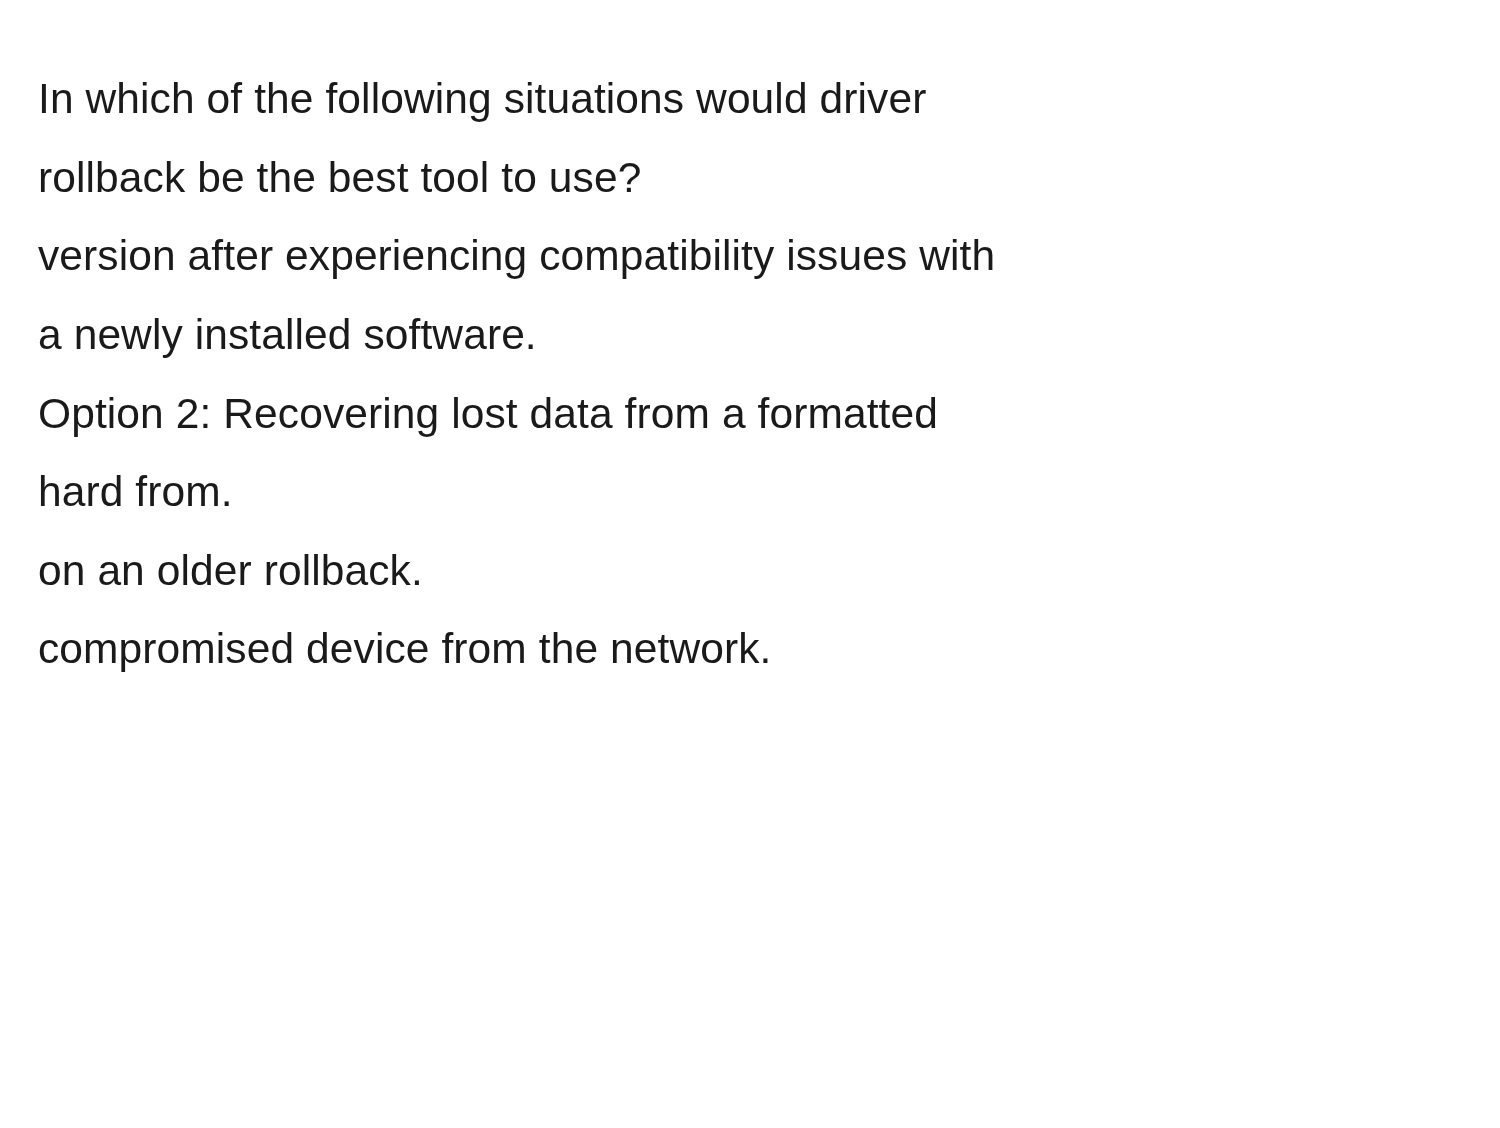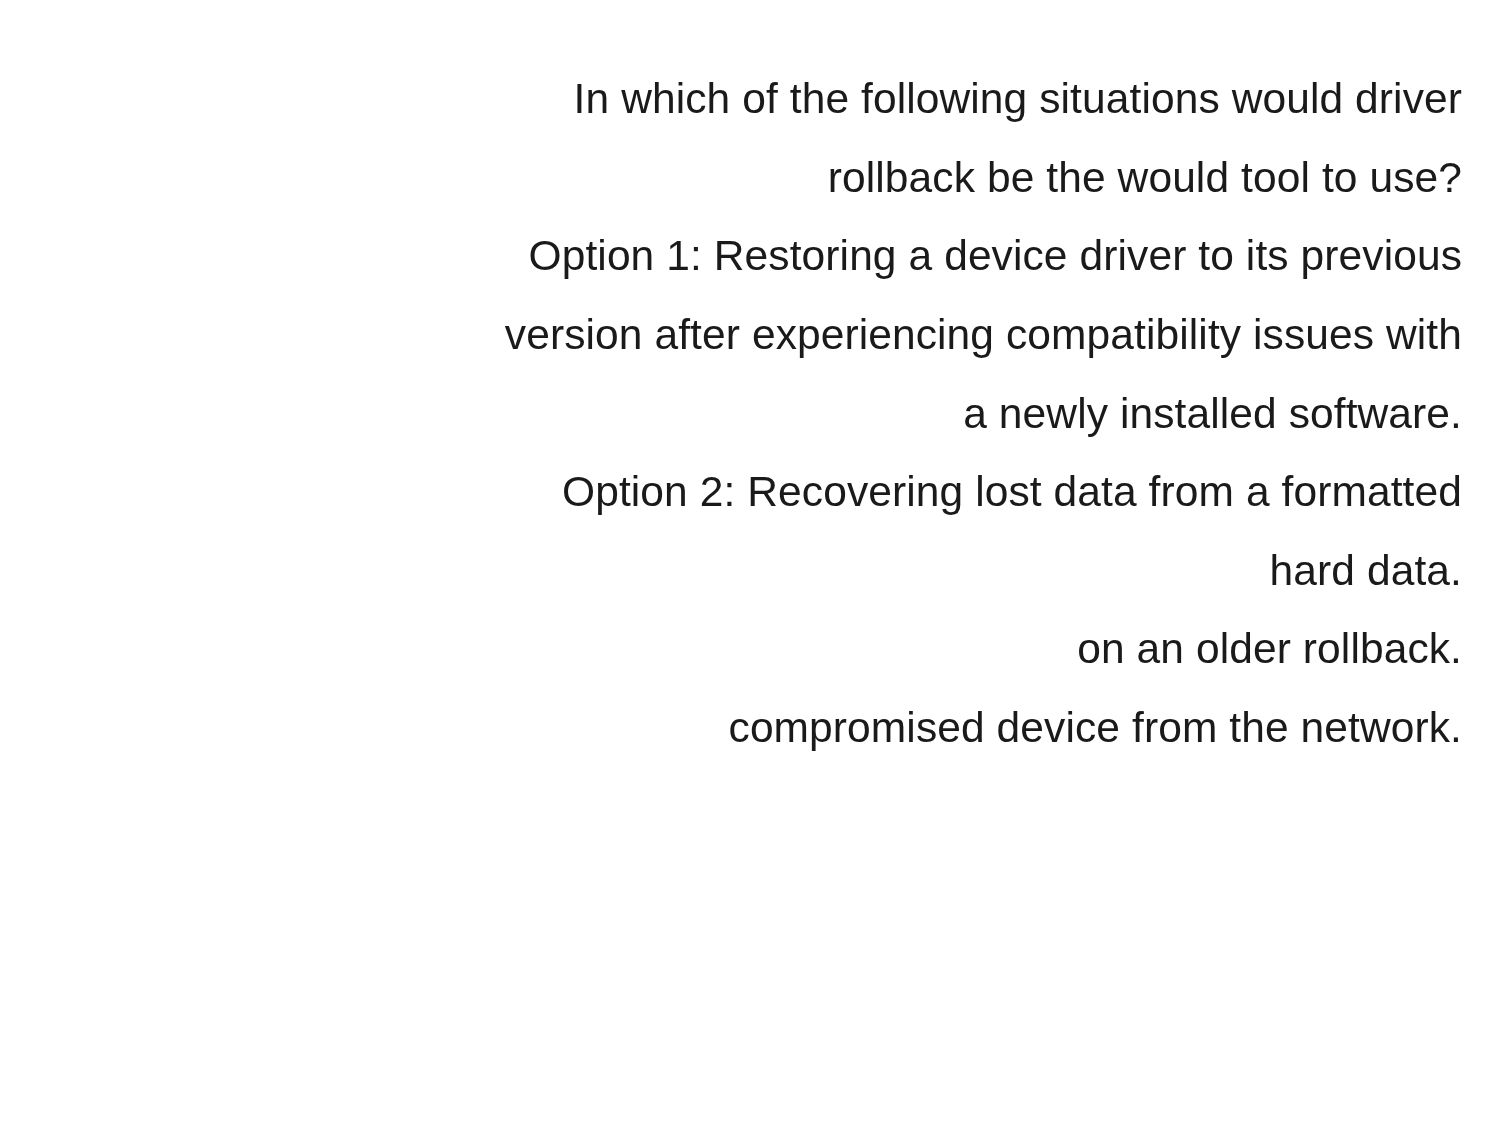--- a/index.html
+++ b/index.html
@@ -8,41 +8,39 @@
     width: 1500px;
     height: 1128px;
     background: #ffffff;
     font-family: -apple-system, BlinkMacSystemFont, "Segoe UI", Helvetica, Arial, sans-serif;
     color: #1a1a1a;
   }
   .page {
     box-sizing: border-box;
     padding: 60px 38px 0 38px;
     width: 100%;
-    text-align: right;
   }
   .line {
     font-size: 42.5px;
     line-height: 1.85;
     letter-spacing: 0.1px;
     font-weight: 400;
   }
 </style>
 </head>
 <body>
 
 <div class="page">
 
   <div class="line">In which of the following situations would driver</div>
-  <div class="line">rollback be the would tool to use?</div>
+  <div class="line">rollback be the best tool to use?</div>
 
-  <div class="line">Option 1: Restoring a device driver to its previous</div>
   <div class="line">version after experiencing compatibility issues with</div>
   <div class="line">a newly installed software.</div>
 
   <div class="line">Option 2: Recovering lost data from a formatted</div>
-  <div class="line">hard data.</div>
+  <div class="line">hard from.</div>
 
   <div class="line">on an older rollback.</div>
 
   <div class="line">compromised device from the network.</div>
 
 </div>
 
 </body></html>

